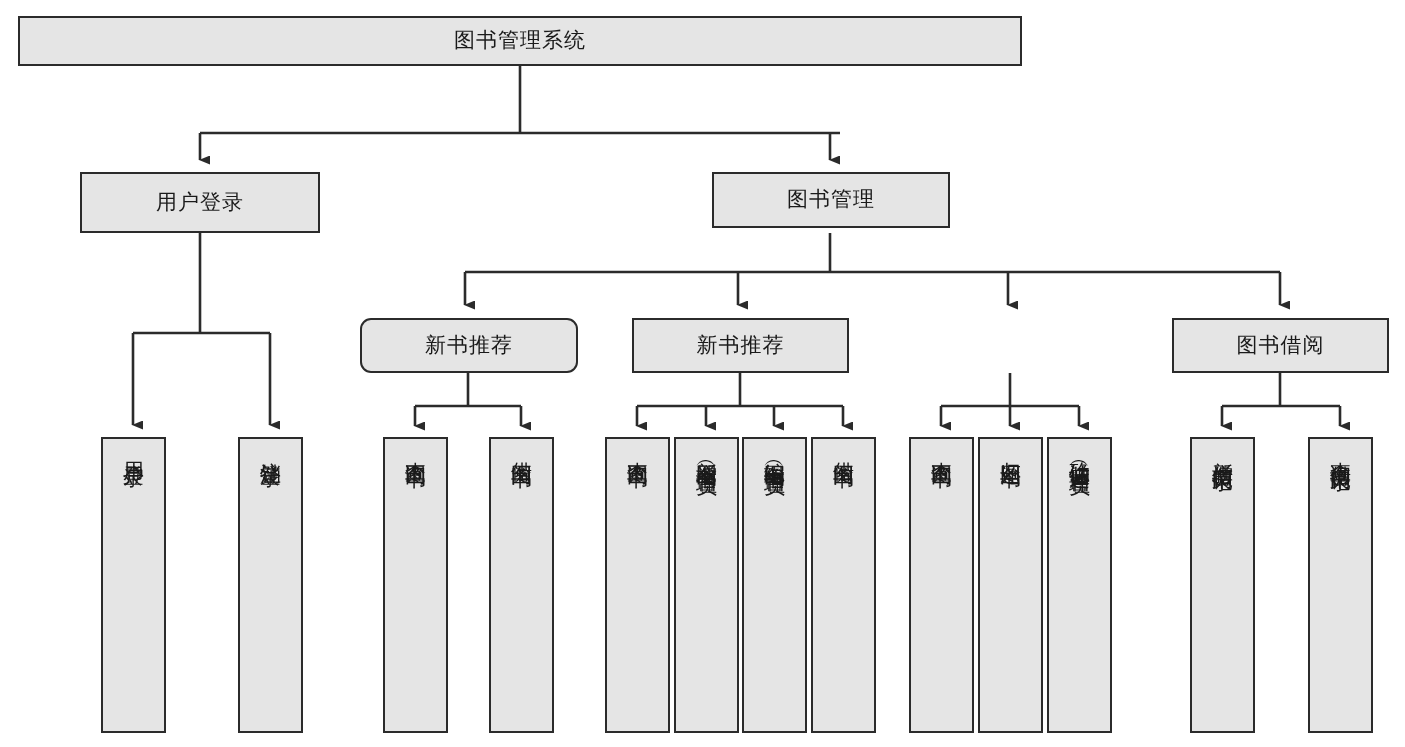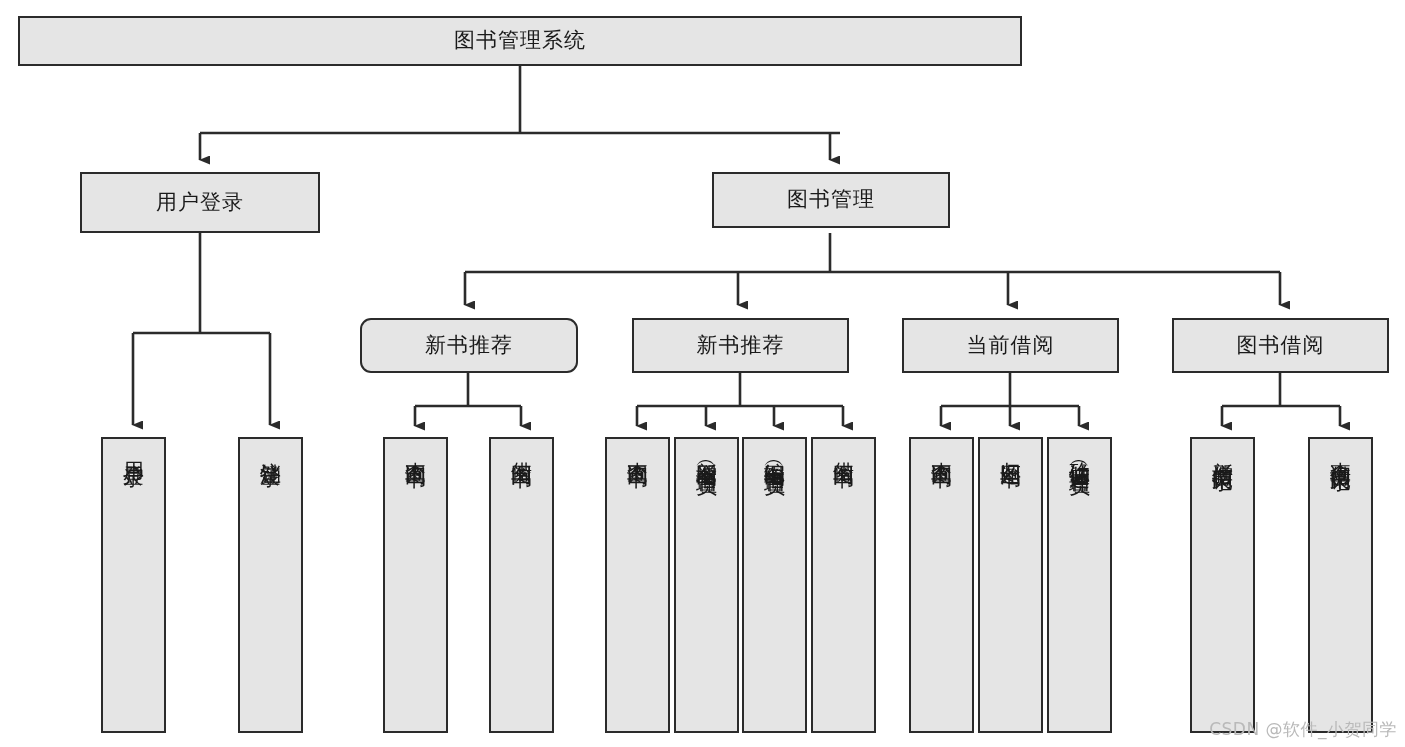--- a/index.html
+++ b/index.html
@@ -134,23 +134,20 @@
   <div class="node horiz" style="left:712px; top:172px; width:238px; height:56px;">
     <span>图书管理</span>
   </div>
 
   <div class="node horiz" style="left:360px; top:318px; width:218px; height:55px;border-radius:11px;">
     <span>新书推荐</span>
   </div>
   <div class="node horiz" style="left:632px; top:318px; width:217px; height:55px;">
     <span>新书推荐</span>
   </div>
-  <div class="node horiz" style="left:902px; top:318px; width:217px; height:55px;">
-    <span>当前借阅</span>
-  </div>
   <div class="node horiz" style="left:1172px; top:318px; width:217px; height:55px;">
     <span>图书借阅</span>
   </div>
 
   <div class="node vert" style="left:101px; top:437px; width:65px; height:296px;">
     <span class="vtext">用户登录</span>
   </div>
   <div class="node vert" style="left:238px; top:437px; width:65px; height:296px;">
     <span class="vtext">注销登录</span>
   </div>
@@ -185,15 +182,14 @@
     <span class="vtext">确认归还（管理员）</span>
   </div>
 
   <div class="node vert" style="left:1190px; top:437px; width:65px; height:296px;">
     <span class="vtext">新增借阅记录</span>
   </div>
   <div class="node vert" style="left:1308px; top:437px; width:65px; height:296px;">
     <span class="vtext">查询借阅记录</span>
   </div>
 
-  <div class="watermark">CSDN @软件_小贺同学</div>
 
 </div>
 
 </body></html>

